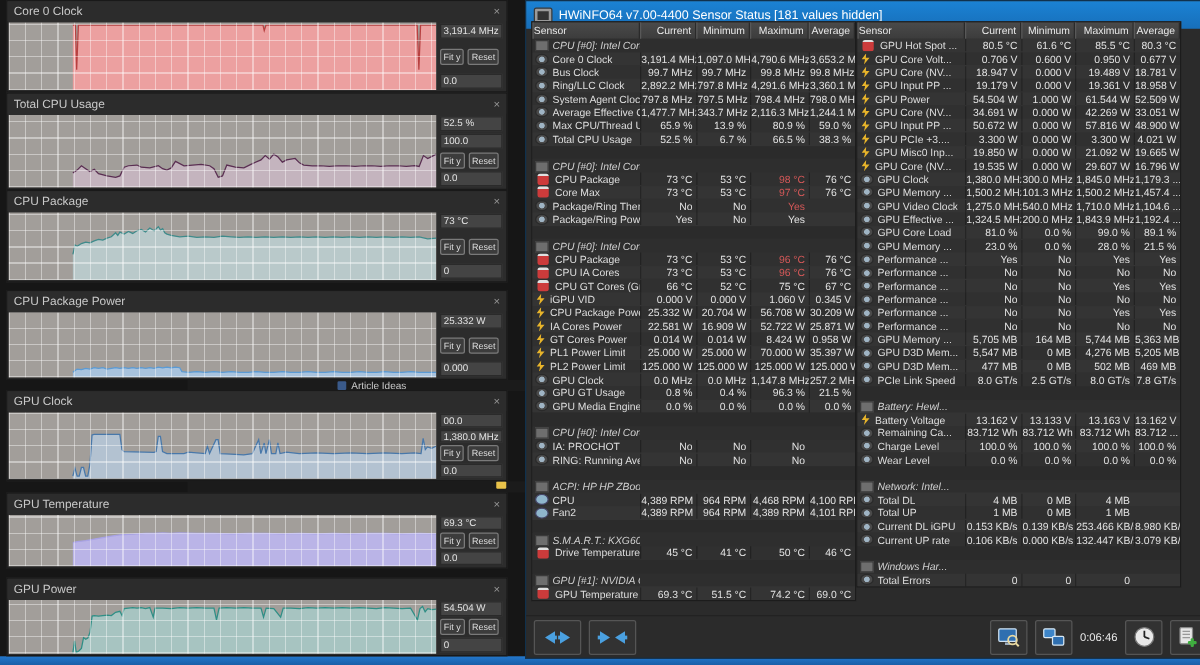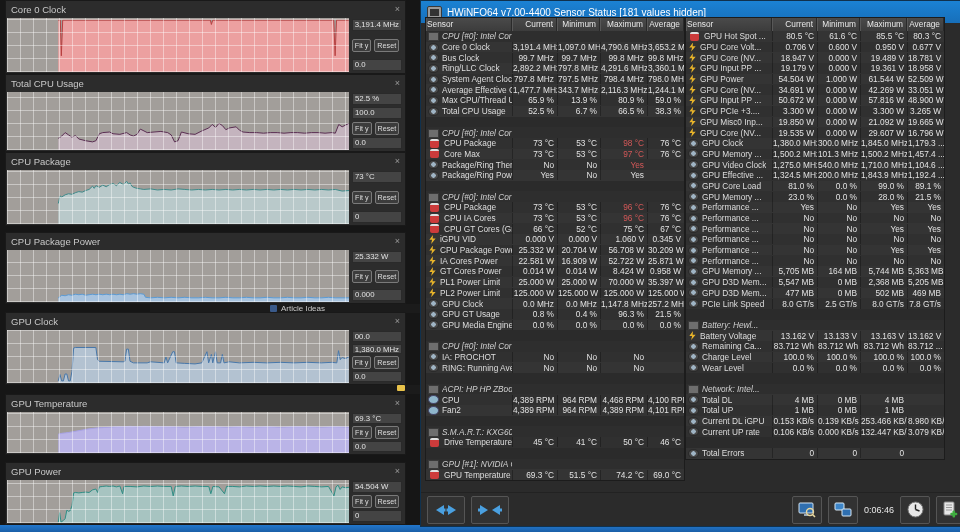--- a/index.html
+++ b/index.html
@@ -718,21 +718,21 @@
         <span class="c4 vcell">48.900 W</span>
       </div>
       <div class="trow even">
         <span class="c0">
           <span class="ric bolt"></span>
           <span class="lab">GPU PCIe +3....</span>
         </span>
         <span class="c1 vcell">3.300 W</span>
         <span class="c2 vcell">0.000 W</span>
         <span class="c3 vcell">3.300 W</span>
-        <span class="c4 vcell">3.265 W</span>
+        <span class="c4 vcell">4.021 W</span>
       </div>
       <div class="trow odd">
         <span class="c0">
           <span class="ric bolt"></span>
           <span class="lab">GPU Misc0 Inp...</span>
         </span>
         <span class="c1 vcell">19.850 W</span>
         <span class="c2 vcell">0.000 W</span>
         <span class="c3 vcell">21.092 W</span>
         <span class="c4 vcell">19.665 W</span>
@@ -877,21 +877,21 @@
         <span class="c3 vcell">5,744 MB</span>
         <span class="c4 vcell">5,363 MB</span>
       </div>
       <div class="trow even">
         <span class="c0">
           <span class="ric gauge"></span>
           <span class="lab">GPU D3D Mem...</span>
         </span>
         <span class="c1 vcell">5,547 MB</span>
         <span class="c2 vcell">0 MB</span>
-        <span class="c3 vcell">2,368 MB</span>
+        <span class="c3 vcell">4,276 MB</span>
         <span class="c4 vcell">5,205 MB</span>
       </div>
       <div class="trow odd">
         <span class="c0">
           <span class="ric gauge"></span>
           <span class="lab">GPU D3D Mem...</span>
         </span>
         <span class="c1 vcell">477 MB</span>
         <span class="c2 vcell">0 MB</span>
         <span class="c3 vcell">502 MB</span>
@@ -1003,20 +1003,30 @@
         <span class="c0">
           <span class="ric gauge"></span>
           <span class="lab">Current UP rate</span>
         </span>
         <span class="c1 vcell">0.106 KB/s</span>
         <span class="c2 vcell">0.000 KB/s</span>
         <span class="c3 vcell">132.447 KB/s</span>
         <span class="c4 vcell">3.079 KB/s</span>
       </div>
       <div class="trow blank"></div>
+      <div class="trow sec">
+        <span class="c0">
+          <span class="ric chip"></span>
+          <span class="lab sec-lab">Windows Har...</span>
+        </span>
+        <span class="c1 vcell"></span>
+        <span class="c2 vcell"></span>
+        <span class="c3 vcell"></span>
+        <span class="c4 vcell"></span>
+      </div>
       <div class="trow odd">
         <span class="c0">
           <span class="ric gauge"></span>
           <span class="lab">Total Errors</span>
         </span>
         <span class="c1 vcell">0</span>
         <span class="c2 vcell">0</span>
         <span class="c3 vcell">0</span>
         <span class="c4 vcell"></span>
       </div>

